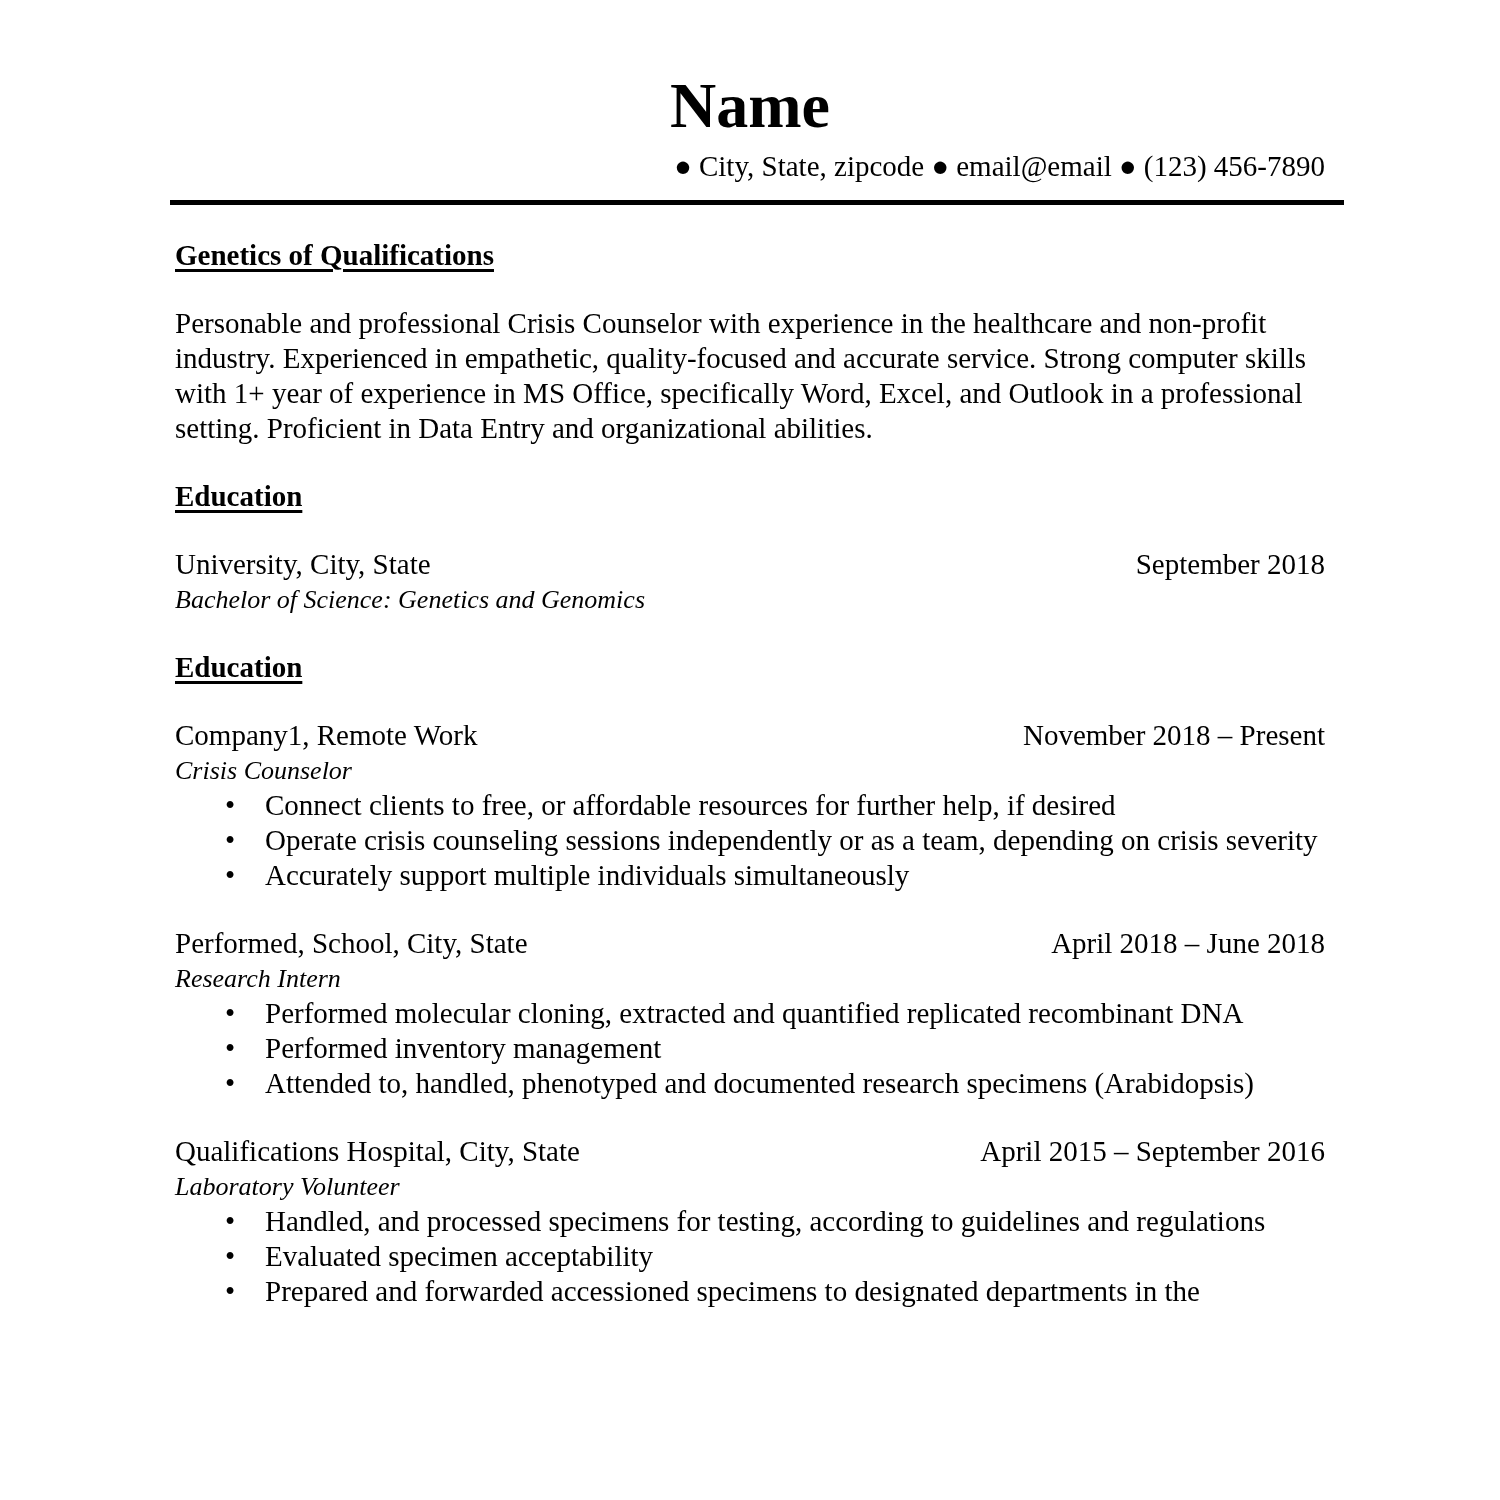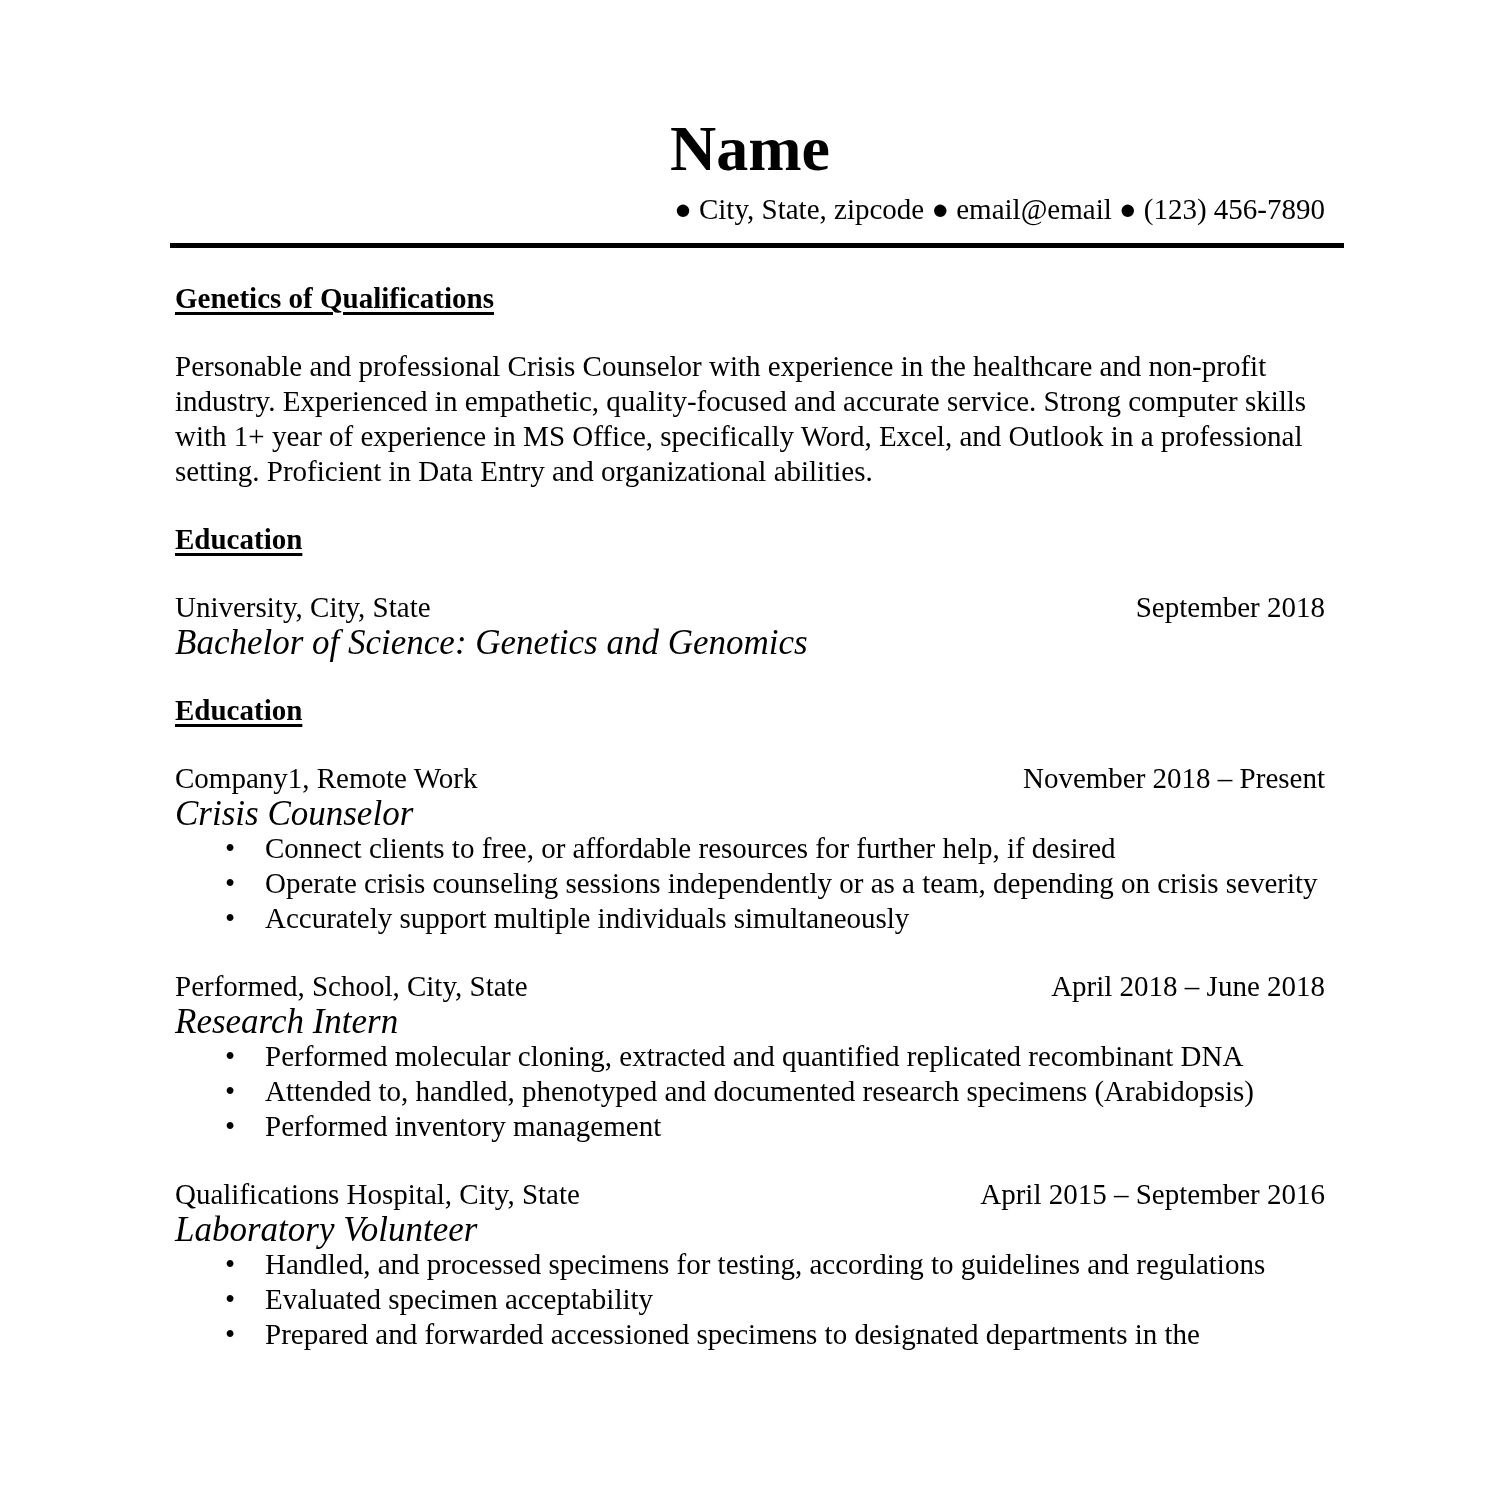--- a/index.html
+++ b/index.html
@@ -11,21 +11,21 @@
     width: 1500px;
     height: 1500px;
     overflow: hidden;
     color: #000000;
     font-family: "Liberation Serif", "DejaVu Serif", serif;
   }
   .page {
     box-sizing: border-box;
     width: 1500px;
     height: 1500px;
-    padding: 114px 175px 0 175px;
+    padding: 71px 175px 0 175px;
     overflow: hidden;
   }
   .name {
     text-align: center;
     font-weight: bold;
     font-size: 64px;
     line-height: 70px;
   }
   .contact {
     text-align: right;
@@ -63,21 +63,21 @@
     line-height: 35px;
   }
   .entry-org {
     font-weight: normal;
   }
   .entry-date {
     white-space: nowrap;
   }
   .entry-title {
     font-style: italic;
-    font-size: 35px;
+    font-size: 26px;
     line-height: 35px;
   }
   ul.bullets {
     list-style: none;
     margin: 0;
     padding: 0 0 0 90px;
     font-size: 29px;
     line-height: 35px;
   }
   ul.bullets li {
@@ -130,22 +130,22 @@
   </div>
 
   <div class="entry">
     <div class="entry-header">
       <span><span class="entry-org">Performed, School,</span><span> City, State</span></span>
       <span class="entry-date">April 2018 – June 2018</span>
     </div>
     <div class="entry-title">Research Intern</div>
     <ul class="bullets">
       <li>Performed molecular cloning, extracted and quantified replicated recombinant DNA</li>
+      <li>Performed inventory management</li>
       <li>Attended to, handled, phenotyped and documented research specimens (Arabidopsis)</li>
-      <li>Performed inventory management</li>
     </ul>
   </div>
 
   <div class="entry">
     <div class="entry-header">
       <span><span class="entry-org">Qualifications Hospital,</span><span> City, State</span></span>
       <span class="entry-date">April 2015 – September 2016</span>
     </div>
     <div class="entry-title">Laboratory Volunteer</div>
     <ul class="bullets">

